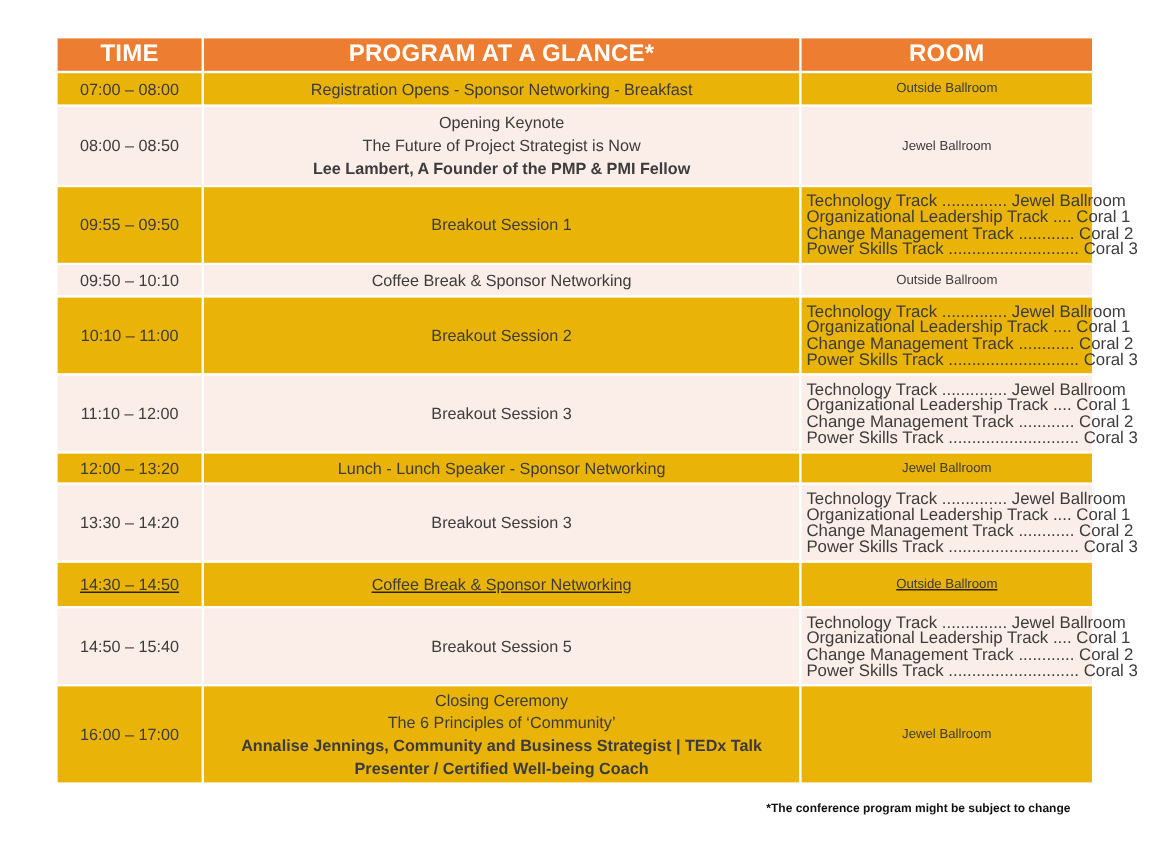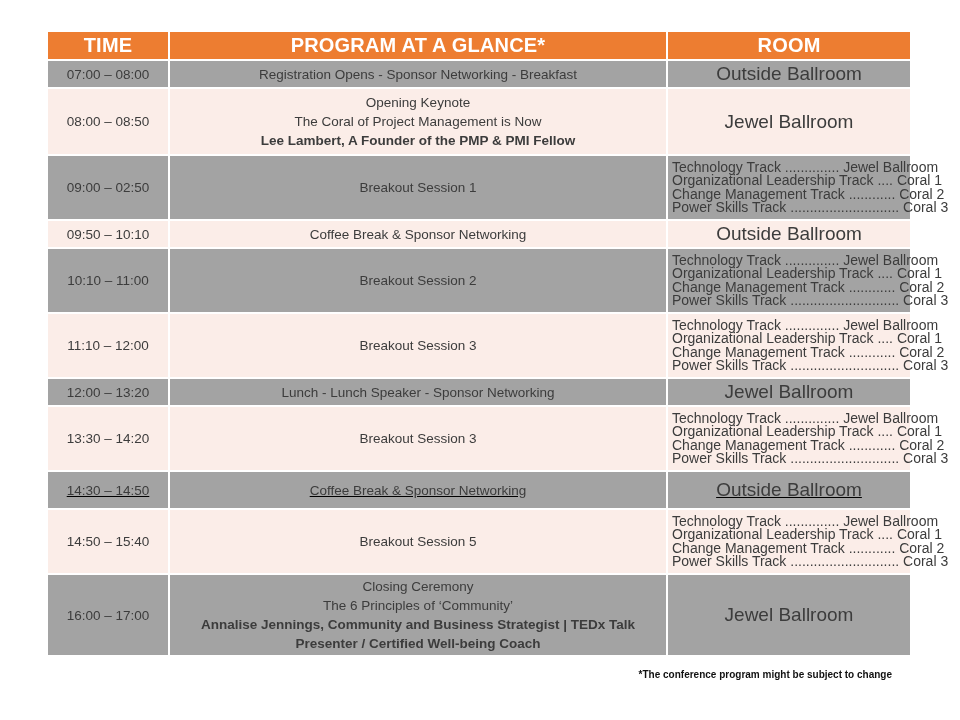--- a/index.html
+++ b/index.html
@@ -28,27 +28,27 @@
     height: 27px;
     padding: 0;
   }
   table.program td {
     color: #3C3C3C;
     font-size: 13.5px;
     text-align: center;
     vertical-align: middle;
     padding: 2px 4px;
   }
-  tr.band-dark td  { background: #a3a3a3; }
+  tr.band-dark td  { background: #eab308; }
   tr.band-light td { background: #FBEDE8; }
 
   .program-line { line-height: 19px; }
   .program-line.bold { font-weight: bold; }
 
-  .room-label { font-size: 19px; }
+  .room-label { font-size: 11px; }
 
   .track-line {
     font-size: 14px;
     line-height: 13.5px;
     white-space: nowrap;
     text-align: left;
     color: #3C3C3C;
   }
 
   .footnote {
@@ -87,29 +87,29 @@
             <div class="program-line">Registration Opens - Sponsor Networking - Breakfast</div>
           </td>
           <td>
             <div class="room-label">Outside Ballroom</div>
           </td>
         </tr>
         <tr class="band-light" style="height: 65px;">
           <td>08:00 – 08:50</td>
           <td>
             <div class="program-line">Opening Keynote</div>
-            <div class="program-line">The Coral of Project Management is Now</div>
+            <div class="program-line">The Future of Project Strategist is Now</div>
             <div class="program-line bold">Lee Lambert, A Founder of the PMP &amp; PMI Fellow</div>
           </td>
           <td>
             <div class="room-label">Jewel Ballroom</div>
           </td>
         </tr>
         <tr class="band-dark" style="height: 63px;">
-          <td>09:00 – 02:50</td>
+          <td>09:55 – 09:50</td>
           <td>
             <div class="program-line">Breakout Session 1</div>
           </td>
           <td>
             <div class="track-line">Technology Track .............. Jewel Ballroom</div>
             <div class="track-line">Organizational Leadership Track .... Coral 1</div>
             <div class="track-line">Change Management Track ............ Coral 2</div>
             <div class="track-line">Power Skills Track ............................ Coral 3</div>
           </td>
         </tr>

